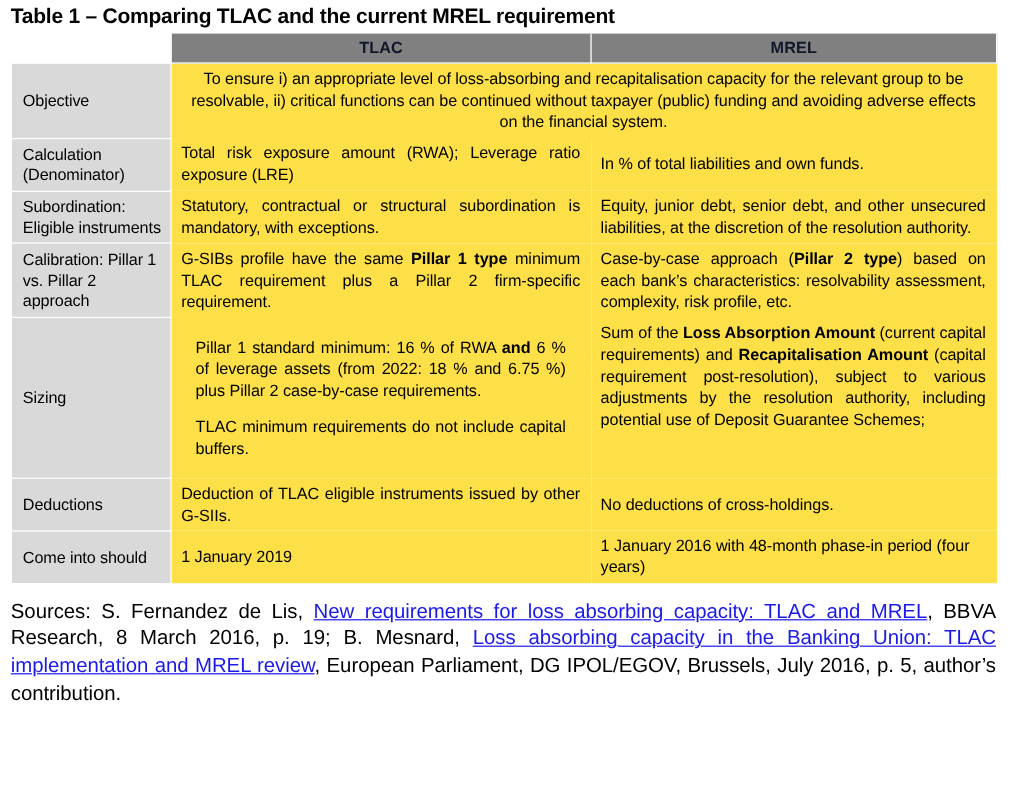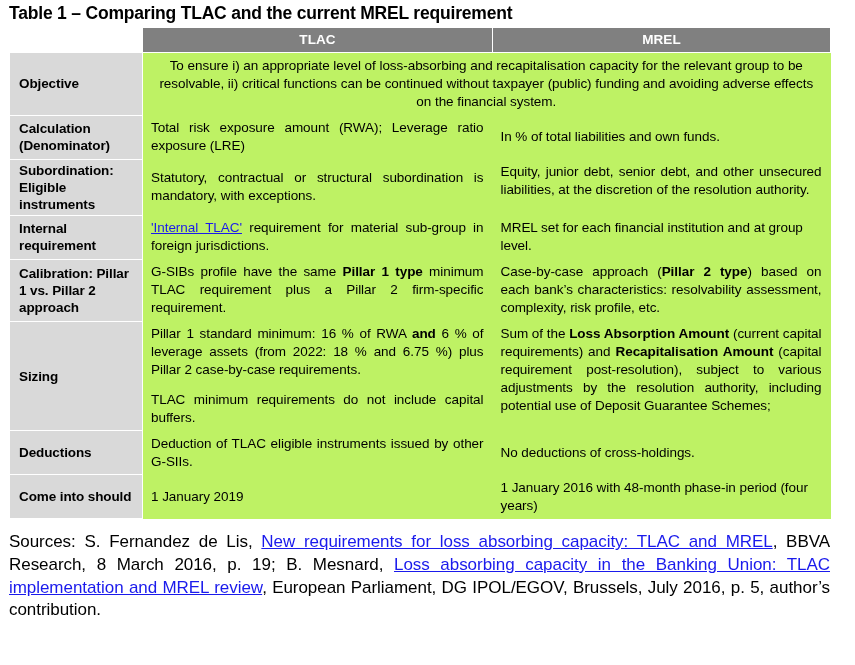--- a/index.html
+++ b/index.html
@@ -34,56 +34,56 @@
     border-collapse: collapse;
     width: 821px;
     table-layout: fixed;
   }
   table.tlac col.c-label { width: 133px; }
   table.tlac col.c-tlac  { width: 350px; }
   table.tlac col.c-mrel  { width: 338px; }
 
   th.hdr {
     background: #808080;
-    color: #ffffff;
+    color: #0f172a;
     font-weight: bold;
     font-size: 13.5px;
     text-align: center;
     padding: 4px 0 5px 0;
     border: 1.5px solid #ffffff;
     border-top: none;
     letter-spacing: 0.1px;
   }
   th.hdr-blank {
     background: #ffffff;
     border: none;
     padding: 0;
   }
   td.rowlabel {
     background: #D9D9D9;
-    font-weight: bold;
+    font-weight: normal;
     font-size: 13.5px;
     vertical-align: middle;
     padding: 2px 4px 2px 9px;
     border: 1.5px solid #ffffff;
     line-height: 1.27;
     letter-spacing: -0.1px;
   }
   td.cell {
-    background: #bef264;
+    background: #fde047;
     font-size: 13.5px;
     vertical-align: top;
     padding: 4px 9px 4px 8px;
     border: none;
     line-height: 1.33;
     letter-spacing: -0.05px;
   }
   td.cell.just { text-align: justify; text-justify: inter-word; }
   td.cell.center { text-align: center; }
-  td.cell p { margin: 0; }
+  td.cell p { margin: 12px; }
   td.cell p + p { margin-top: 12px; }
   td.cell.vmid { vertical-align: middle; }
 
   .lnk {
     color: #1a1aec;
     text-decoration: underline;
   }
   .bld { font-weight: bold; }
 
   .sources {
@@ -129,27 +129,20 @@
         <td class="cell just">Total risk exposure amount (RWA); Leverage ratio exposure (LRE)</td>
         <td class="cell vmid">In % of total liabilities and own funds.</td>
       </tr>
 
       <tr>
         <td class="rowlabel">Subordination: Eligible instruments</td>
         <td class="cell just vmid">Statutory, contractual or structural subordination is mandatory, with exceptions.</td>
         <td class="cell just">Equity, junior debt, senior debt, and other unsecured liabilities, at the discretion of the resolution authority.</td>
       </tr>
 
-      <tr>
-        <td class="rowlabel">Internal requirement</td>
-        <td class="cell just">
-          <span class="lnk">'Internal TLAC'</span><span> requirement for material sub-group in foreign jurisdictions.</span>
-        </td>
-        <td class="cell">MREL set for each financial institution and at group level.</td>
-      </tr>
 
       <tr>
         <td class="rowlabel">Calibration: Pillar 1 vs. Pillar 2 approach</td>
         <td class="cell just">
           <span>G-SIBs profile have the same </span><span class="bld">Pillar 1 type</span><span> minimum TLAC requirement plus a Pillar 2 firm-specific requirement.</span>
         </td>
         <td class="cell just">
           <span>Case-by-case approach (</span><span class="bld">Pillar 2 type</span><span>) based on each bank’s characteristics: resolvability assessment, complexity, risk profile, etc.</span>
         </td>
       </tr>

